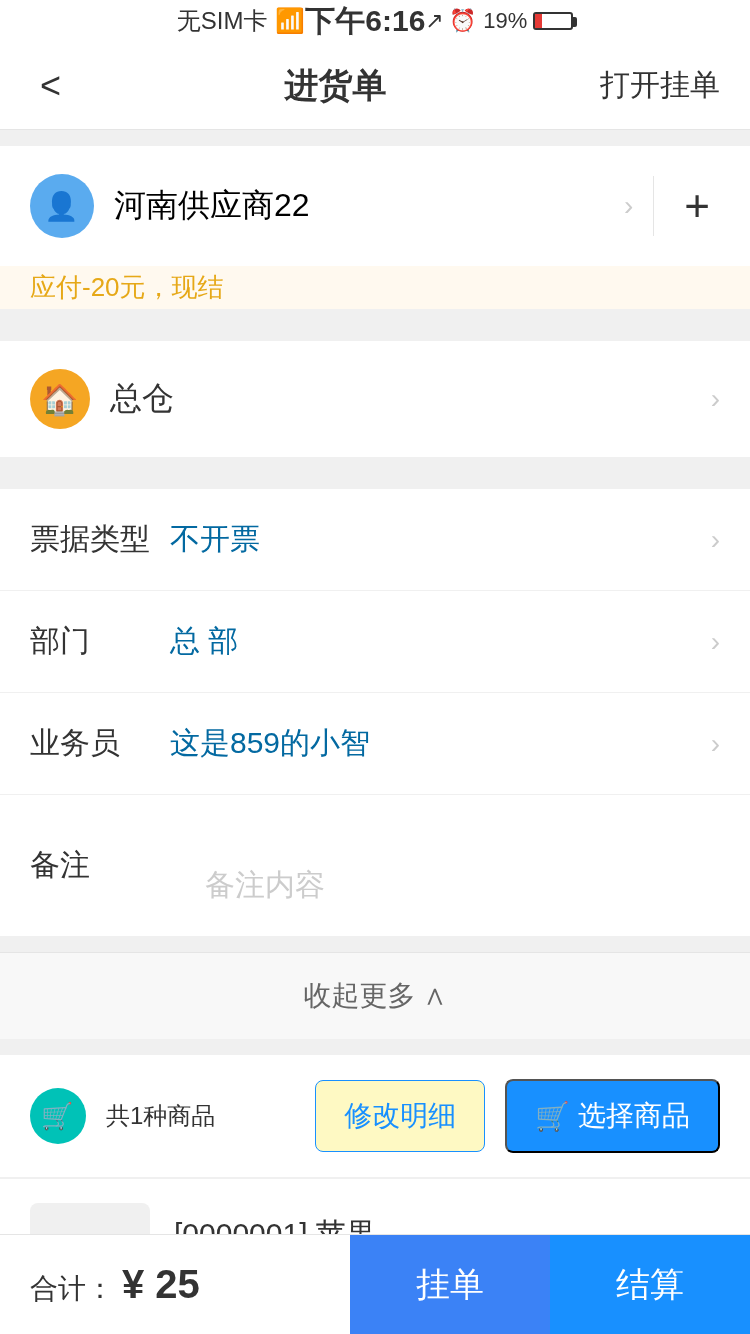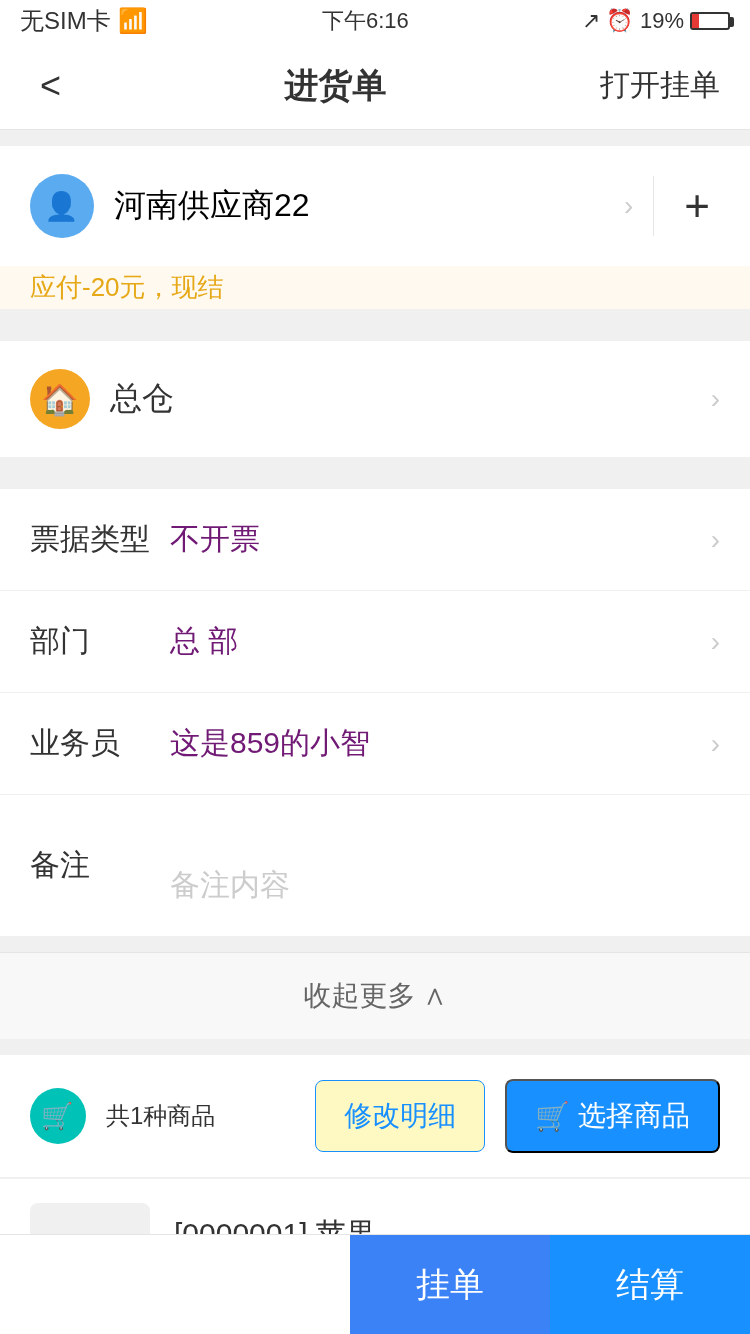--- a/index.html
+++ b/index.html
@@ -13,27 +13,27 @@
       color: #333;
     }
 
     
     .status-bar {
       width: 750px;
       height: 42px;
       background: #fff;
       display: flex;
       align-items: center;
-      justify-content: space-between;
+      justify-content: center;
       padding: 0 20px;
       font-size: 24px;
       color: #333;
     }
     .status-bar .left { display: flex; align-items: center; gap: 8px; }
-    .status-bar .center { font-size: 22px; font-weight: 400; }
+    .status-bar .center { font-size: 30px; font-weight: 700; }
     .status-bar .right { display: flex; align-items: center; gap: 6px; font-size: 22px; }
     .battery-icon {
       width: 40px; height: 18px; border: 2px solid #333; border-radius: 3px; position: relative; display: inline-block;
     }
     .battery-icon::after {
       content: '';
       position: absolute;
       right: -6px; top: 3px;
       width: 4px; height: 10px;
       background: #333; border-radius: 0 2px 2px 0;
@@ -169,31 +169,32 @@
     }
     .form-row {
       display: flex;
       align-items: center;
       padding: 30px 30px;
       border-bottom: 1px solid #f0f0f0;
       cursor: pointer;
     }
     .form-row:last-child {
       border-bottom: none;
+      gap: 35px;
     }
     .form-label {
       font-size: 30px;
       color: #333;
       width: 120px;
       flex-shrink: 0;
     }
     .form-value {
       flex: 1;
       font-size: 30px;
-      color: #701a75;
+      color: #0369a1;
       padding-left: 20px;
     }
     .form-placeholder {
       color: #ccc;
       margin-top: 40px;
     }
 
     
     .collapse-btn {
       background: #f8f8f8;
@@ -462,20 +463,24 @@
       <span class="blue">5千克</span>
       <span> = </span>
       <span class="amount">¥25</span>
     </div>
   </div>
   <span class="more-btn">···</span>
 </div>
 
 <div class="bottom-bar">
   <div class="bottom-total">
+    <div class="total-row">
+      <span class="total-label">合计：</span>
+      <span class="total-amount">¥ 25</span>
+    </div>
   </div>
   <div class="bottom-btn btn-orange">
     <span>挂单</span>
   </div>
   <div class="bottom-btn btn-blue">
     <span>结算</span>
   </div>
 </div>
 
 </body></html>

